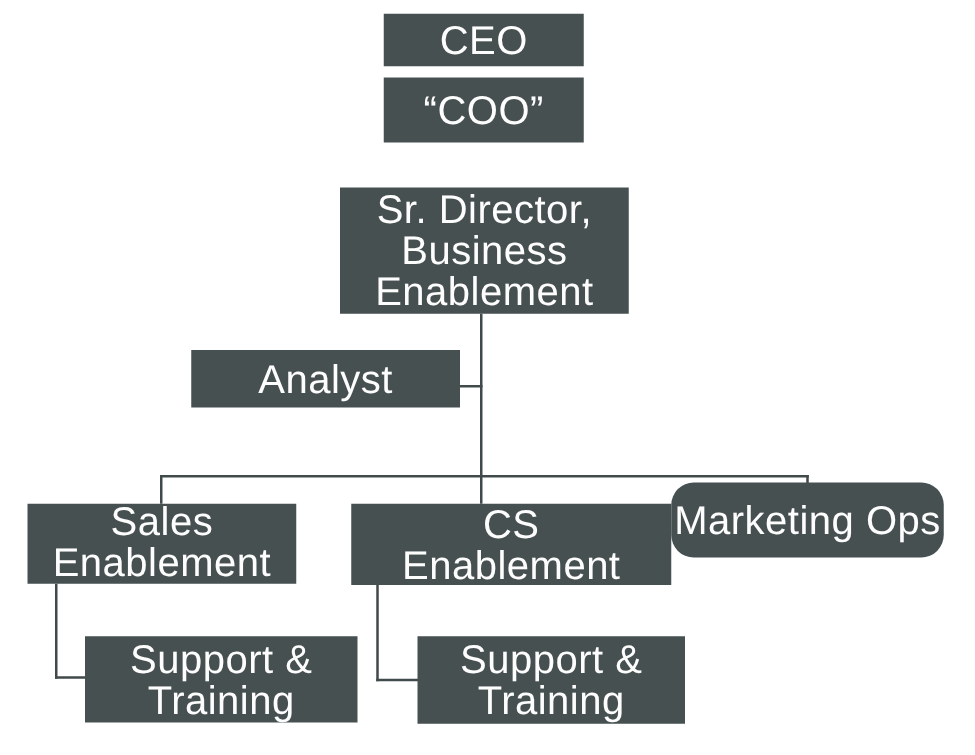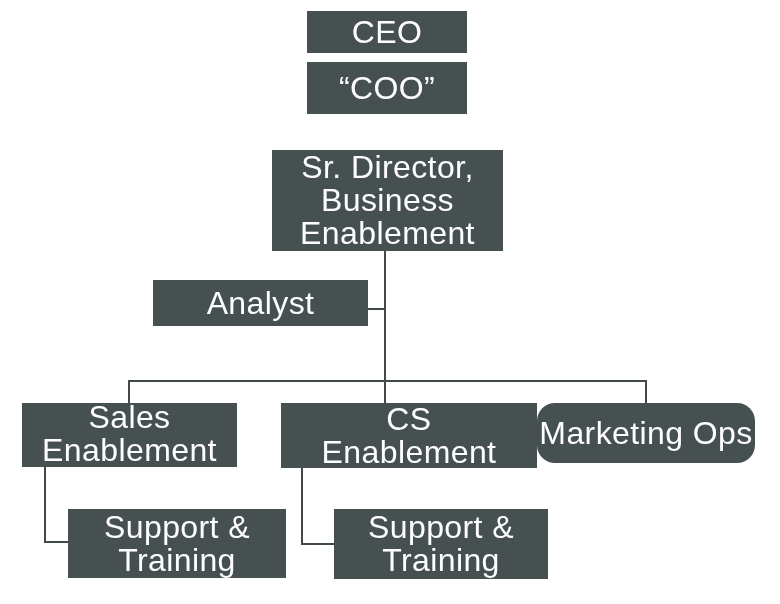--- a/index.html
+++ b/index.html
@@ -28,21 +28,21 @@
   .node span{white-space:pre-line;}
   .line{position:absolute;background:var(--connector);}
 
   
   #n-ceo     {left:307px;top:11px; width:160px;height:42px;}
   #n-coo     {left:307px;top:62px; width:160px;height:52px;}
   #n-sr      {left:272px;top:150px;width:231px;height:101px;}
   #n-analyst {left:153px;top:280px;width:215px;height:46px;}
   #n-sales   {left:22px; top:403px;width:215px;height:64px;align-items:flex-end;}
   #n-cs      {left:281px;top:403px;width:256px;height:65px;align-items:center;}
-  #n-mkt     {left:537px;top:403px;width:218px;height:60px;border-radius:18px;}
+  #n-mkt     {left:537px;top:386px;width:218px;height:60px;border-radius:18px;}
   #n-sup1    {left:68px; top:509px;width:218px;height:69px;}
   #n-sup2    {left:334px;top:509px;width:214px;height:70px;}
 
   
   #l-sr-v       {left:384px;top:251px;width:2px;height:152px;}
   #l-analyst-h  {left:368px;top:308px;width:18px;height:2px;}
   #l-dist-h     {left:128px;top:380px;width:519px;height:2px;}
   #l-sales-drop {left:128px;top:380px;width:2px;height:23px;}
   #l-mkt-drop   {left:645px;top:380px;width:2px;height:23px;}
   #l-sales-sup-v{left:44px; top:467px;width:2px;height:76px;}

